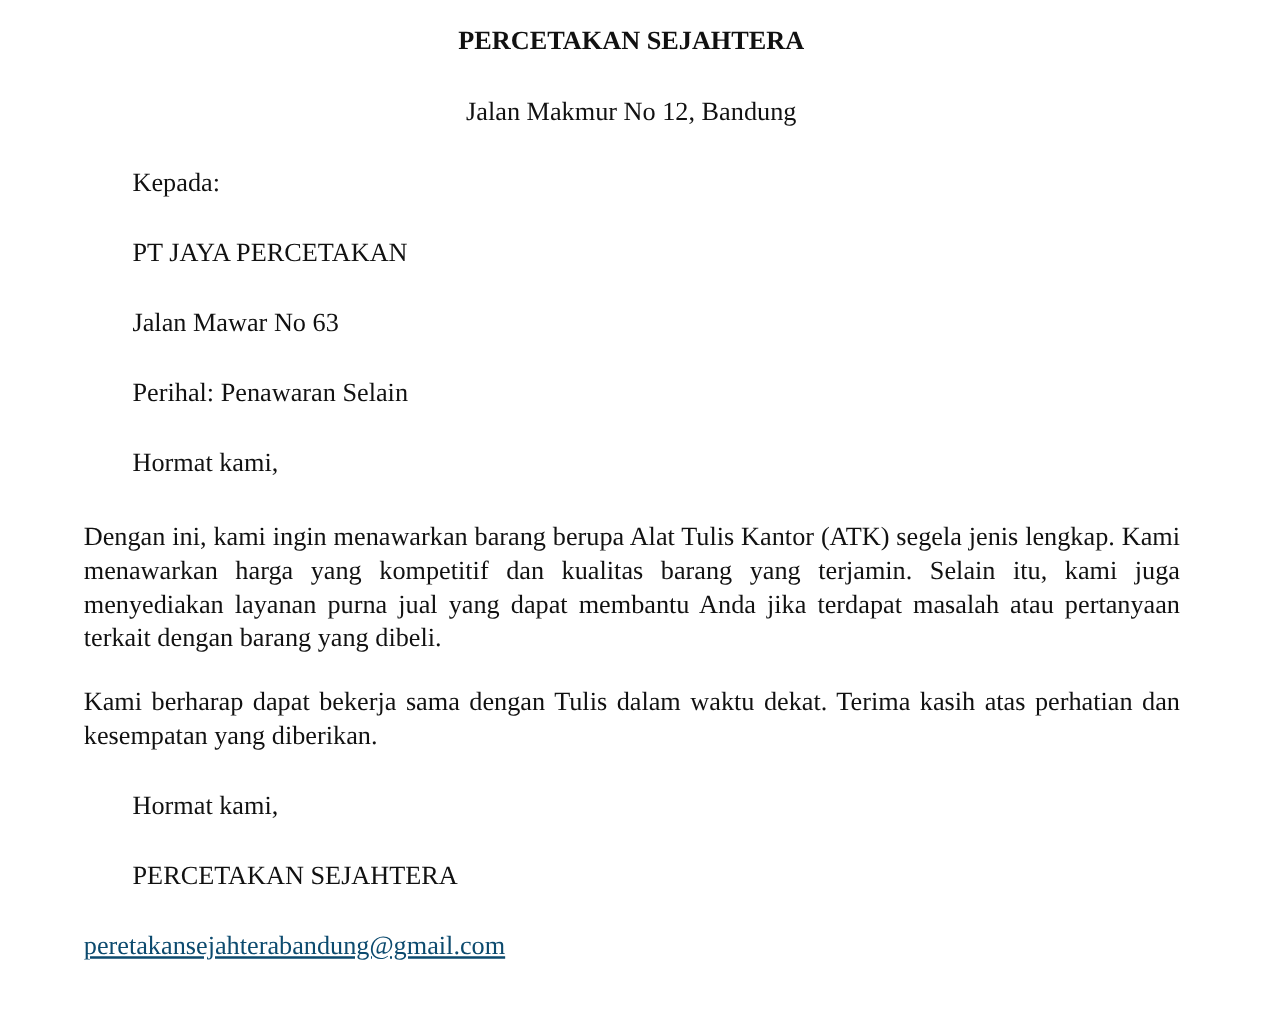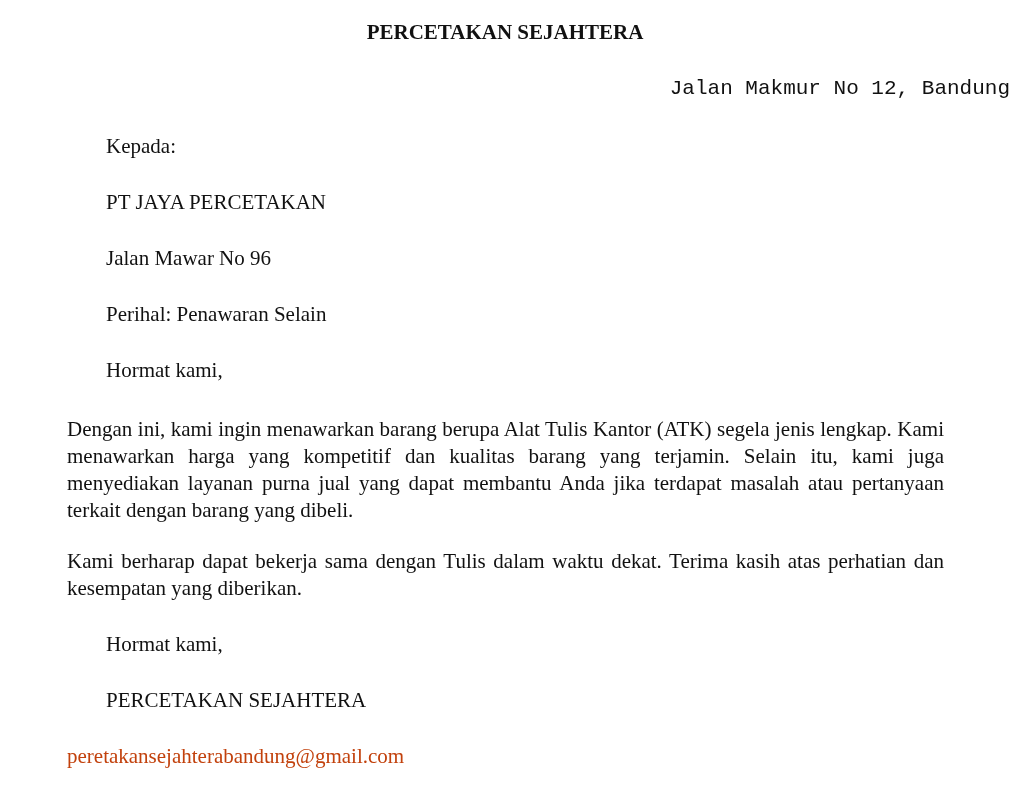--- a/index.html
+++ b/index.html
@@ -8,42 +8,41 @@
     font-family: "Liberation Serif", "DejaVu Serif", serif;
     color: #111111;
     font-size: 21px;
   }
   .title {
     position: absolute; left: 0; width: 1010px; top: 20px;
     text-align: center; font-weight: bold; font-size: 21px;
   }
   .address {
     position: absolute; left: 0; width: 1010px; top: 77px;
-    text-align: right;
-    font-family: Liberation Mono, monospace;
+    text-align: center;
   }
   .line { position: absolute; left: 67px; white-space: nowrap; margin-left: 39px; }
   .para {
     position: absolute; left: 67px; width: 877px;
     text-align: justify; line-height: 27px;
   }
   .email {
     position: absolute; left: 67px; top: 744px;
-    color: #c2410c; 
+    color: #0c4a6e; text-decoration: underline;
   }
 </style>
 </head>
 <body>
 
 <div class="title">PERCETAKAN SEJAHTERA</div>
 <div class="address">Jalan Makmur No 12, Bandung</div>
 
 <div class="line" style="top:134px">Kepada:</div>
 <div class="line" style="top:190px">PT JAYA PERCETAKAN</div>
-<div class="line" style="top:246px">Jalan Mawar No 96</div>
+<div class="line" style="top:246px">Jalan Mawar No 63</div>
 <div class="line" style="top:302px">Perihal: Penawaran Selain</div>
 <div class="line" style="top:358px">Hormat kami,</div>
 
 <div class="para" style="top:416px">Dengan ini, kami ingin menawarkan barang berupa Alat Tulis Kantor (ATK) segela jenis lengkap. Kami menawarkan harga yang kompetitif dan kualitas barang yang terjamin. Selain itu, kami juga menyediakan layanan purna jual yang dapat membantu Anda jika terdapat masalah atau pertanyaan terkait dengan barang yang dibeli.</div>
 <div class="para" style="top:548px">Kami berharap dapat bekerja sama dengan Tulis dalam waktu dekat. Terima kasih atas perhatian dan kesempatan yang diberikan.</div>
 
 <div class="line" style="top:632px">Hormat kami,</div>
 <div class="line" style="top:688px">PERCETAKAN SEJAHTERA</div>
 
 <a class="email">peretakansejahterabandung@gmail.com</a>

